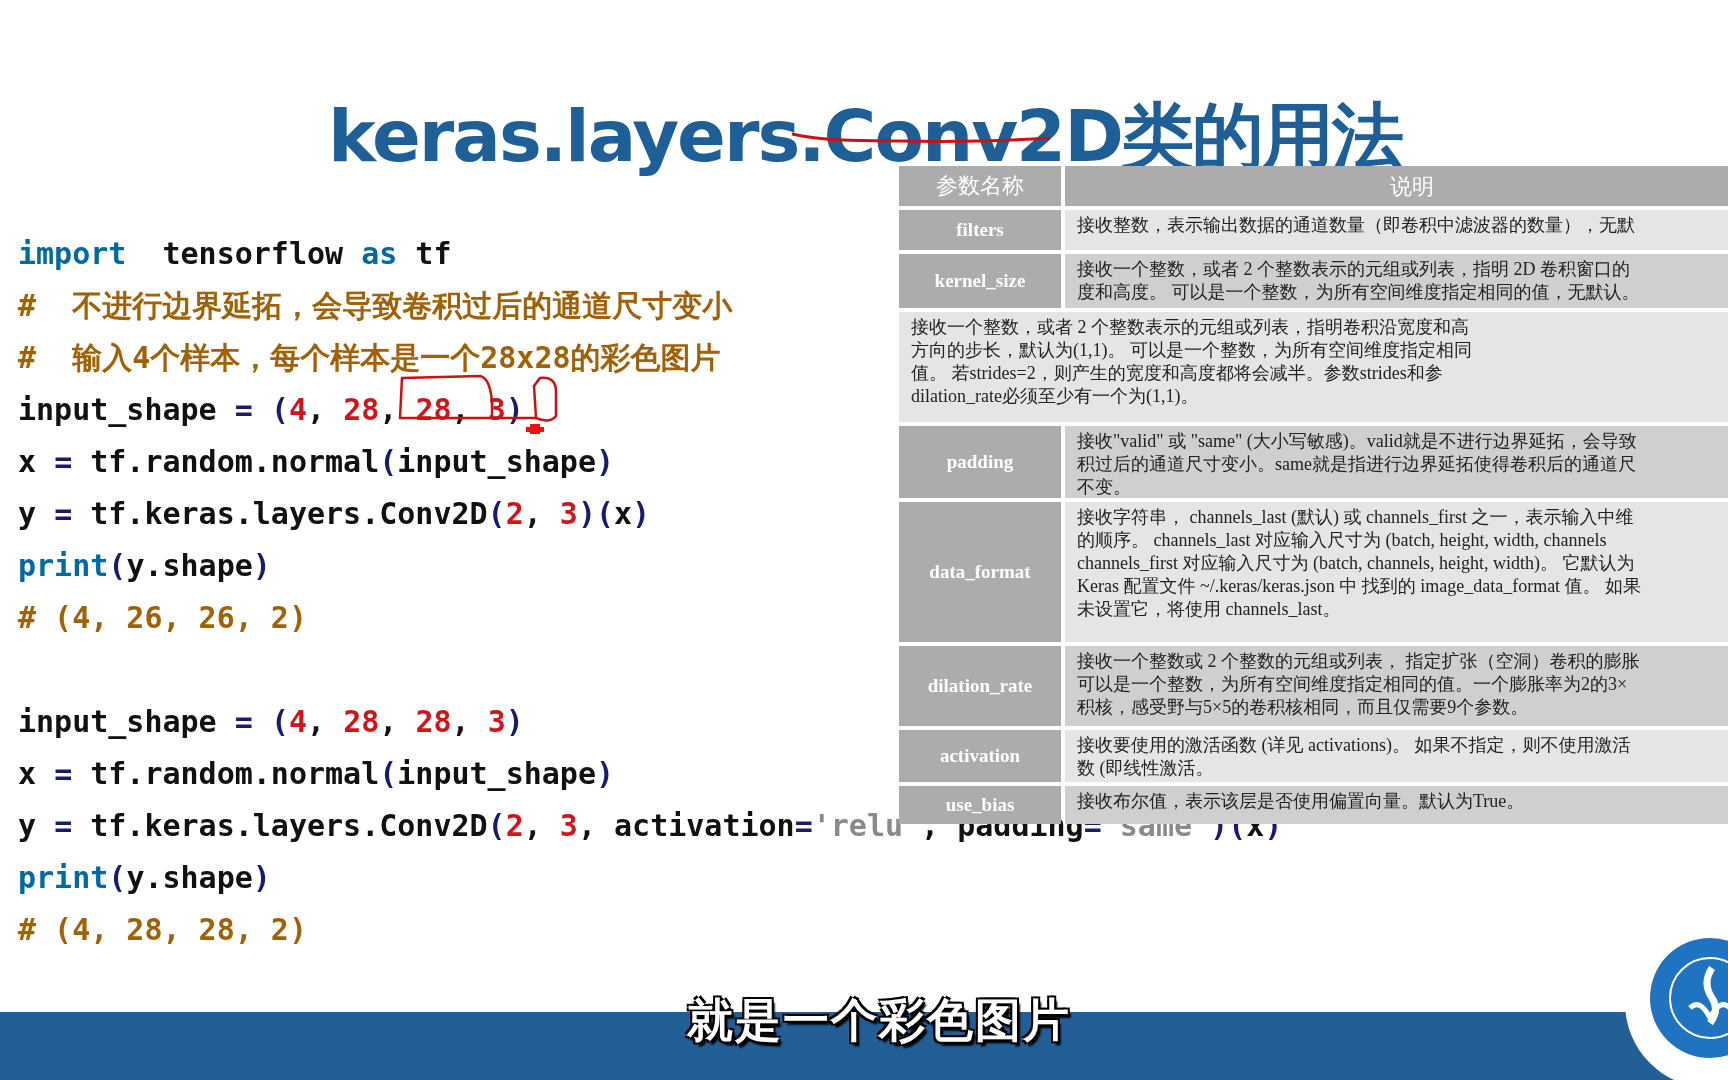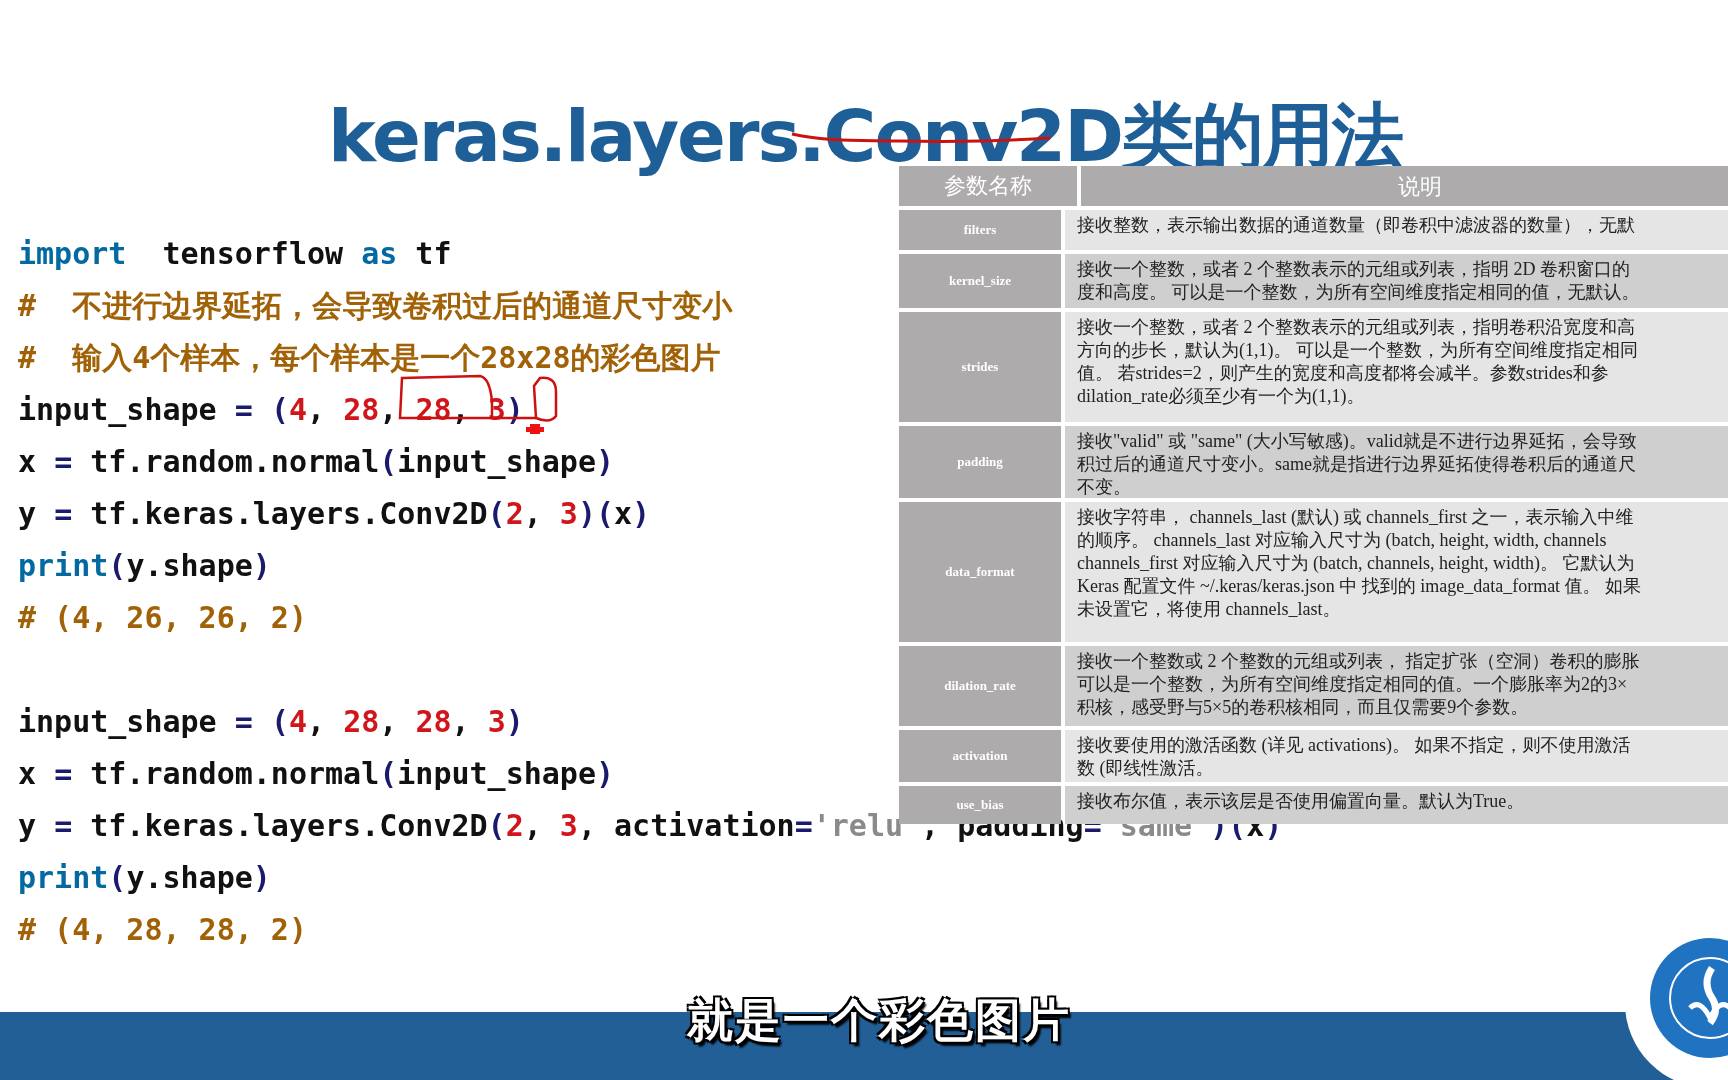--- a/index.html
+++ b/index.html
@@ -32,33 +32,33 @@
     .annot-boxes { position:absolute; left:390px; top:372px; width:240px; height:80px; }
 
     .table {
       position:absolute; left:899px; top:166px; width:860px;
       border-collapse:separate; border-spacing:0 4px;
       font-family:"Liberation Serif", "DejaVu Serif", serif;
     }
     .trow { display:flex; margin-bottom:4px; }
     .cell-name {
       width:162px; background:#aeabad; color:#ffffff;
-      font-weight:bold; font-size:13px;
+      font-weight:bold; font-size:19px;
       display:flex; align-items:center; justify-content:center;
       margin-right:4px;
     }
     .cell-desc {
       flex:1; background:#d0cfd0; color:#222;
       font-size:18px; line-height:23px; padding:4px 0 4px 12px;
       white-space:pre-line; overflow:hidden;
     }
     .trow.alt .cell-desc { background:#e6e5e6; }
     .trow.head .cell-name, .trow.head .cell-desc {
       background:#aeabad; color:#fff; font-weight:normal; font-size:22px;
-      justify-content:center; text-align:center; padding:8px;
+      justify-content:center; text-align:center; padding:0;
       display:flex; align-items:center;
     }
     .bottom-bar {
       position:absolute; left:0; top:1012px; width:1728px; height:68px;
       background:#225f97;
     }
     .logo-wrap {
       position:absolute; left:1625px; top:918px; width:170px; height:170px;
       border-radius:50%; background:#ffffff;
     }
@@ -116,21 +116,20 @@
       <div class="trow alt" style="height: 40px;">
         <div class="cell-name">filters</div>
         <div class="cell-desc">接收整数，表示输出数据的通道数量（即卷积中滤波器的数量），无默</div>
       </div>
       <div class="trow" style="height: 54px;">
         <div class="cell-name">kernel_size</div>
         <div class="cell-desc">接收一个整数，或者 2 个整数表示的元组或列表，指明 2D 卷积窗口的
 度和高度。 可以是一个整数，为所有空间维度指定相同的值，无默认。</div>
       </div>
       <div class="trow alt" style="height: 110px;">
-        <div class="cell-name">strides</div>
         <div class="cell-desc">接收一个整数，或者 2 个整数表示的元组或列表，指明卷积沿宽度和高
 方向的步长，默认为(1,1)。 可以是一个整数，为所有空间维度指定相同
 值。 若strides=2，则产生的宽度和高度都将会减半。参数strides和参
 dilation_rate必须至少有一个为(1,1)。</div>
       </div>
       <div class="trow" style="height: 72px;">
         <div class="cell-name">padding</div>
         <div class="cell-desc">接收"valid" 或 "same" (大小写敏感)。valid就是不进行边界延拓，会导致
 积过后的通道尺寸变小。same就是指进行边界延拓使得卷积后的通道尺
 不变。</div>

